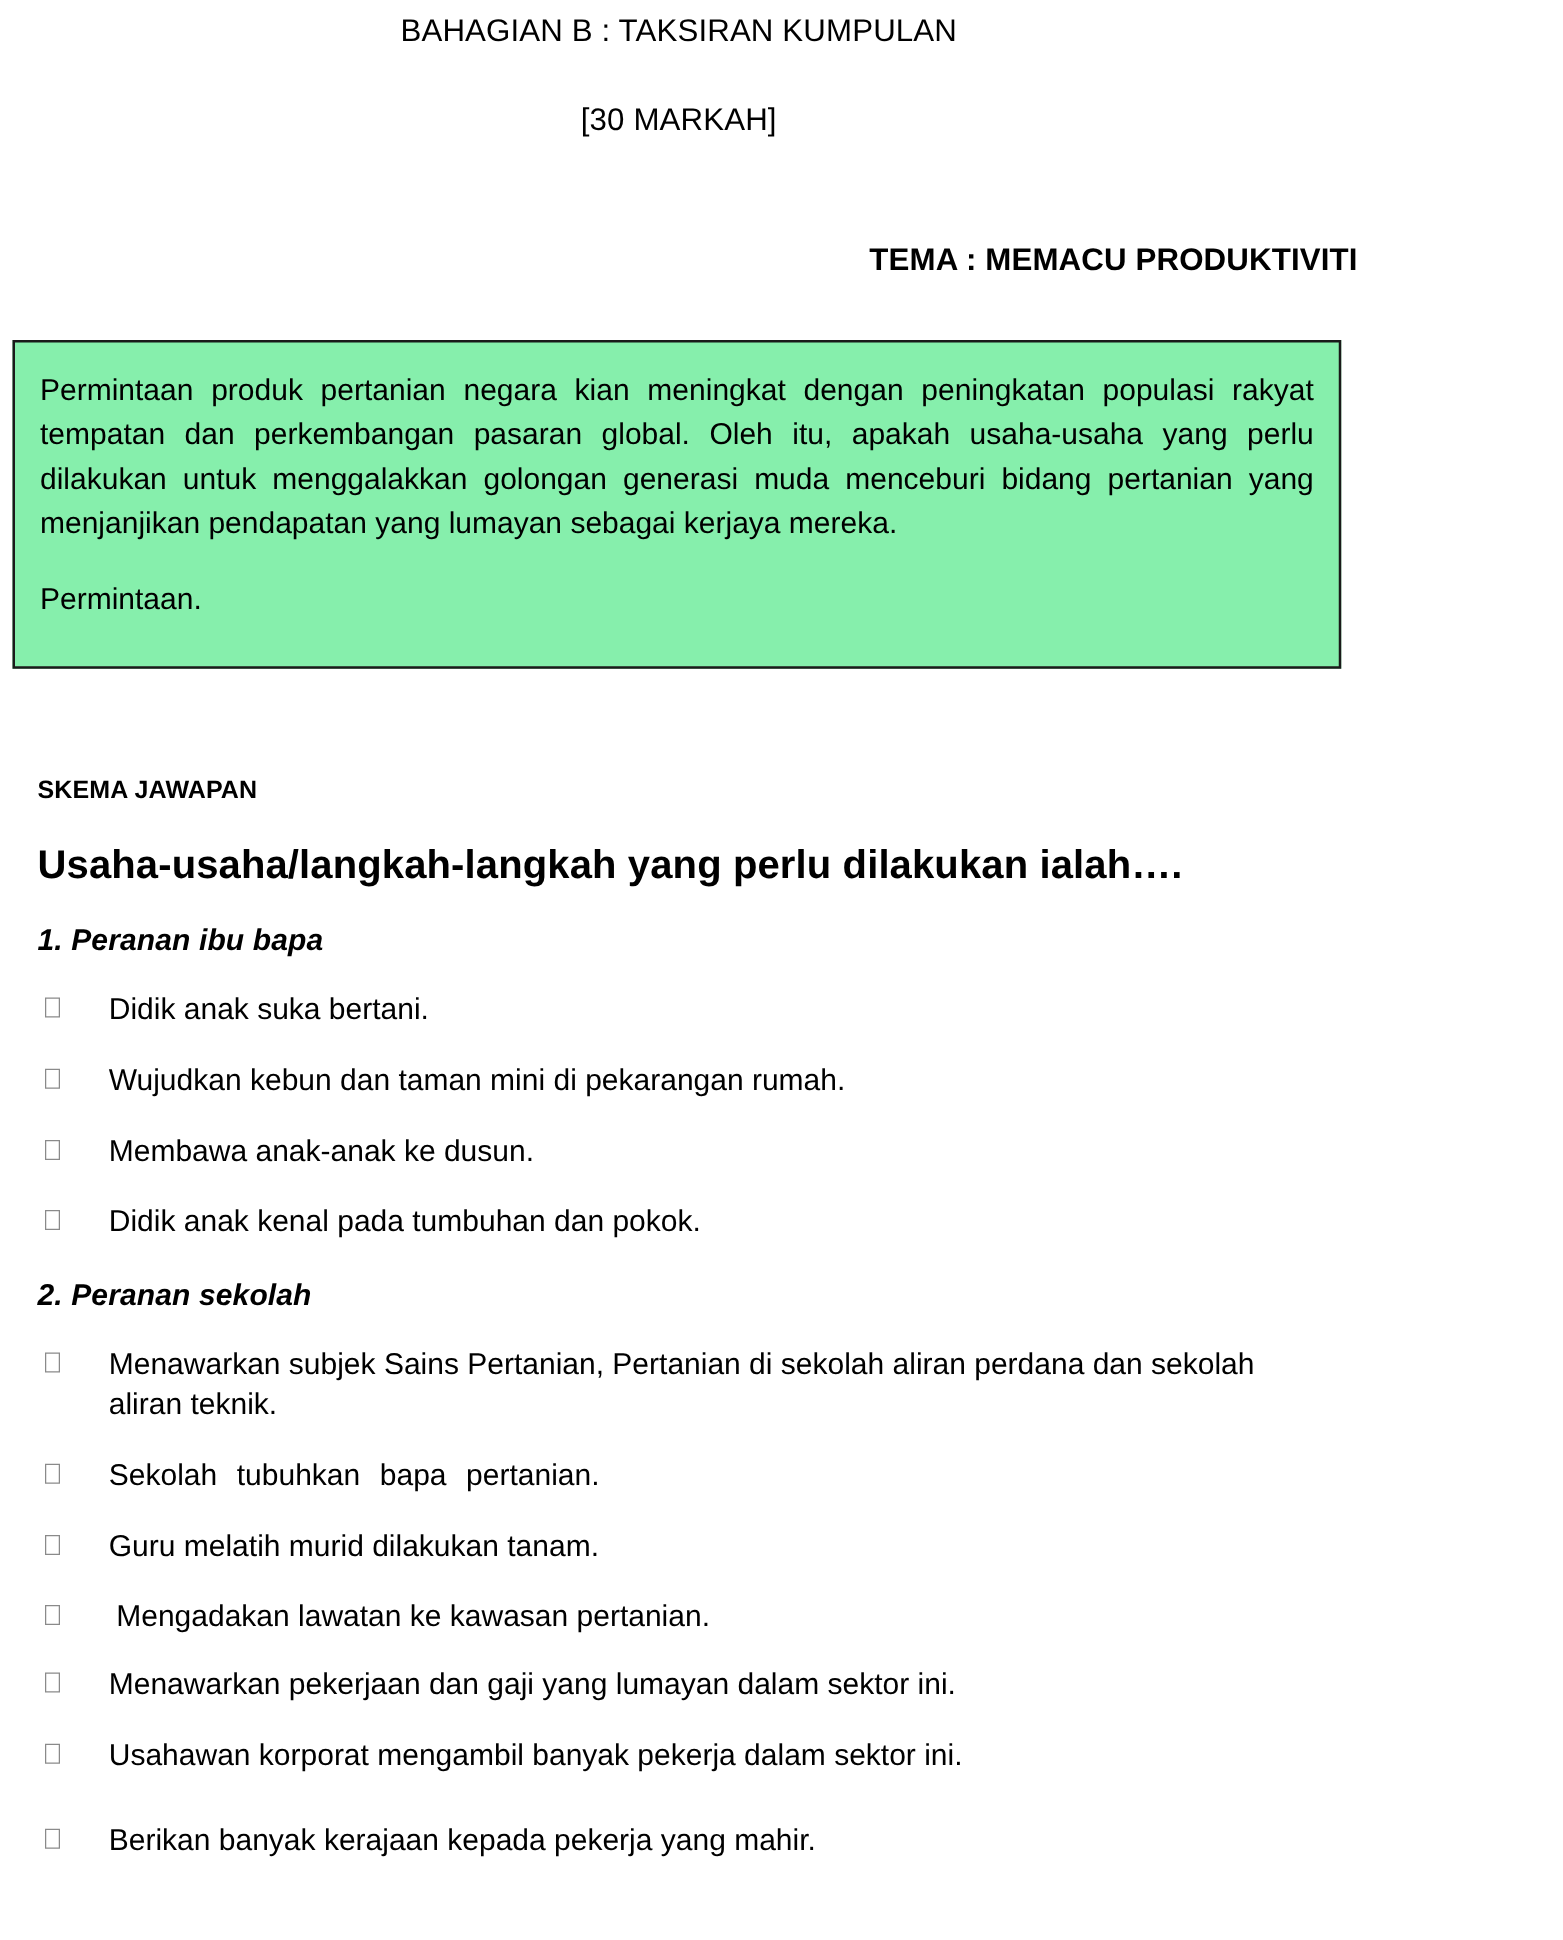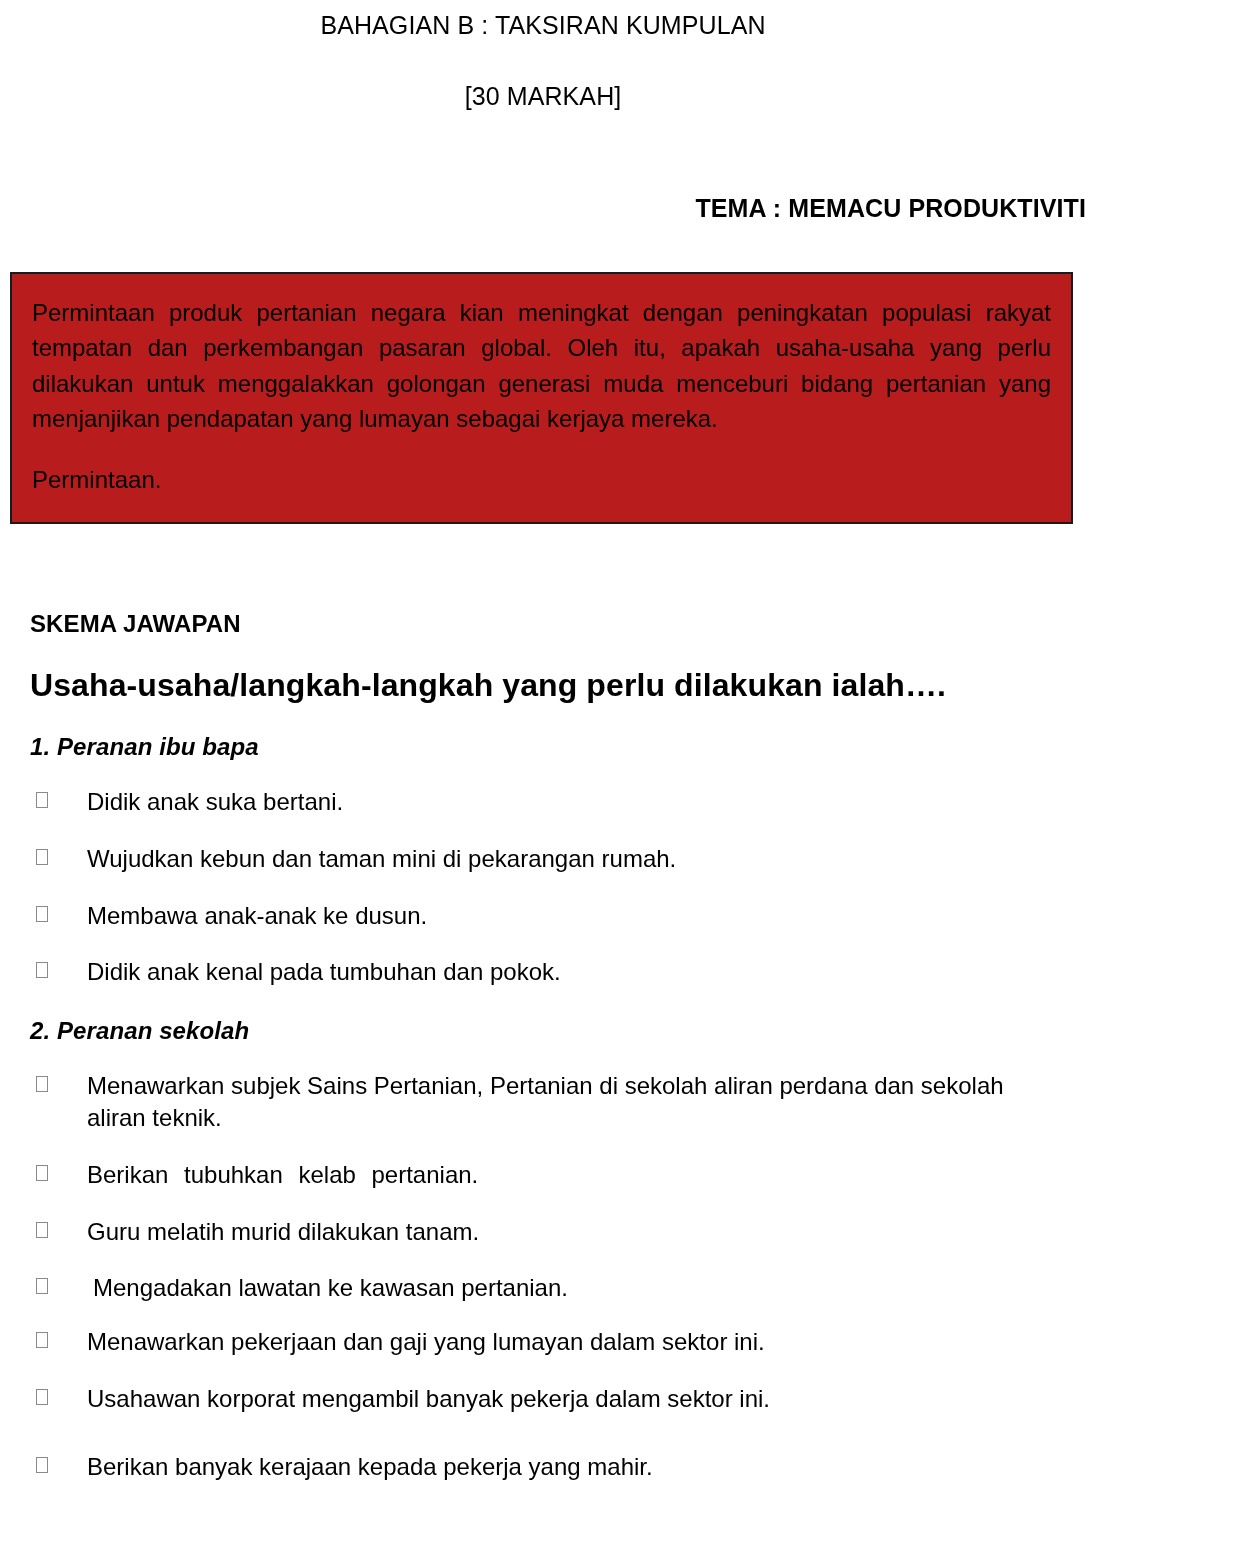--- a/index.html
+++ b/index.html
@@ -51,22 +51,22 @@
     margin: 0;
     padding-top: 82px;
     letter-spacing: 0.1px;
   }
 
   
   .question-box {
     box-sizing: border-box;
     margin: 49px 13px 0 10px;
     border: 2px solid #1a1a1a;
-    padding: 21px 20px 25px 20px;
-    background: #b91c1c;
+    padding: 21px 20px 36px 20px;
+    background: #86efac;
   }
   .question-text {
     margin: 0;
     font-size: 24px;
     line-height: 1.47;
     text-align: justify;
     text-justify: inter-word;
     font-weight: 400;
   }
   .question-discuss {
@@ -76,21 +76,21 @@
     font-weight: 400;
     text-align: left;
   }
 
   
   .scheme {
     margin: 0;
     padding: 0 30px 0 30px;
   }
   .scheme-title {
-    font-size: 24px;
+    font-size: 20px;
     font-weight: 700;
     margin: 0;
     padding-top: 85px;
     line-height: 1.25;
     letter-spacing: 0.1px;
   }
   .scheme-lead {
     font-size: 32px;
     font-weight: 700;
     margin: 0;
@@ -197,21 +197,21 @@
 
     <div class="section">
       <h4 class="section-heading">2. Peranan sekolah</h4>
       <ul class="bullet-list">
         <li class="bullet-item">
           <span class="bullet-marker"></span>
           <span class="bullet-text">Menawarkan subjek Sains Pertanian, Pertanian di sekolah aliran perdana dan sekolah aliran teknik.</span>
         </li>
         <li class="bullet-item">
           <span class="bullet-marker"></span>
-          <span class="bullet-text wide-spacing">Berikan tubuhkan kelab pertanian.</span>
+          <span class="bullet-text wide-spacing">Sekolah tubuhkan bapa pertanian.</span>
         </li>
         <li class="bullet-item">
           <span class="bullet-marker"></span>
           <span class="bullet-text">Guru melatih murid dilakukan tanam.</span>
         </li>
         <li class="bullet-item">
           <span class="bullet-marker"></span>
           <span class="bullet-text extra-indent">Mengadakan lawatan ke kawasan pertanian.</span>
         </li>
       </ul>

